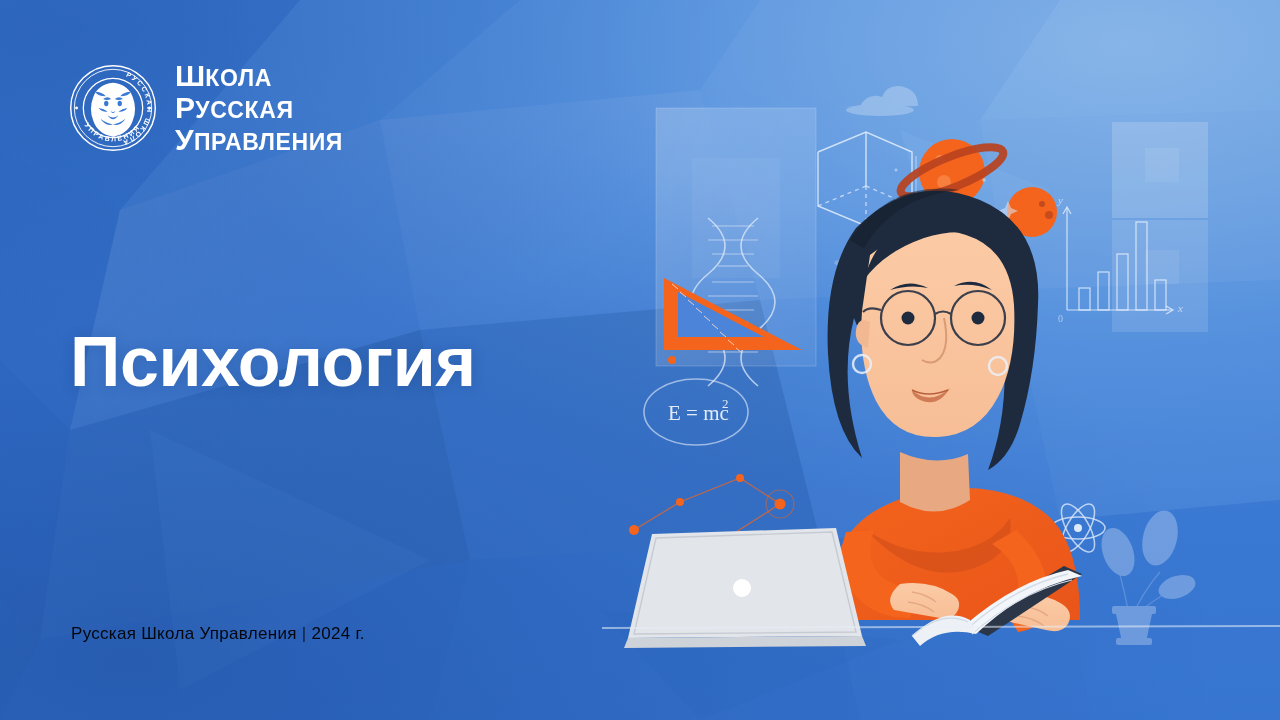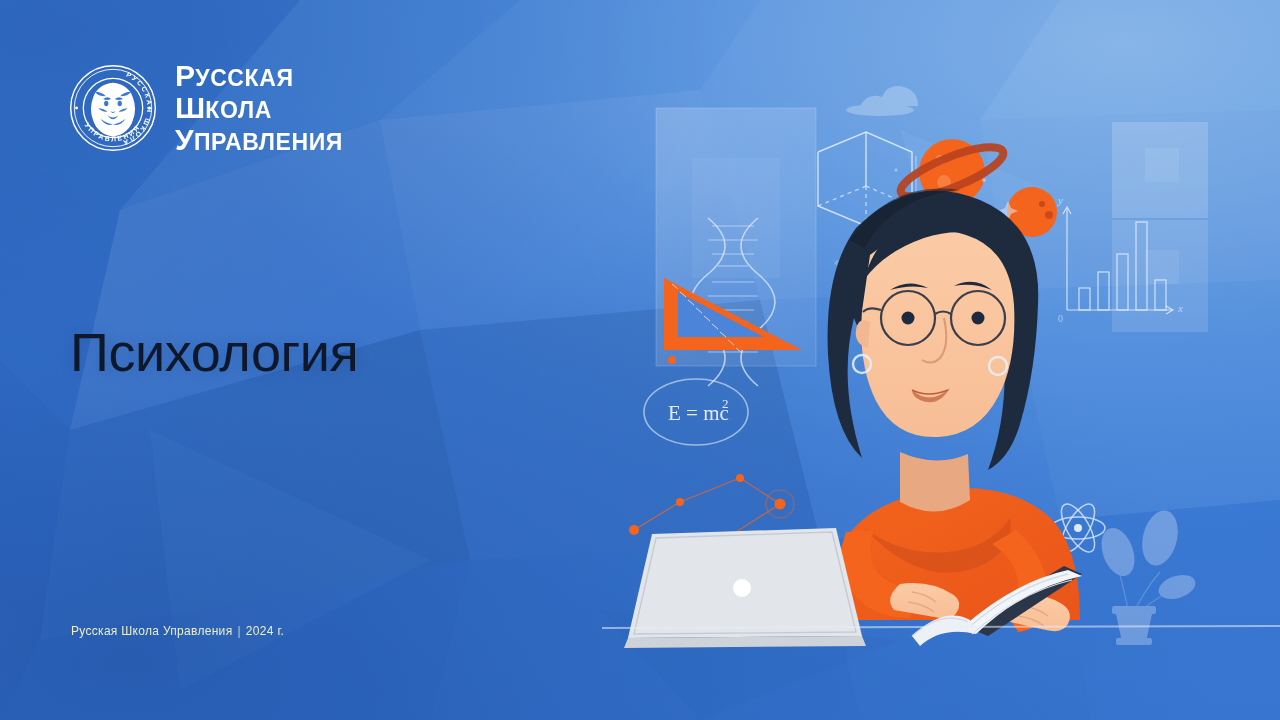--- a/index.html
+++ b/index.html
@@ -57,36 +57,36 @@
   }
   .logo-line .cap { font-size: 30px; }
   .logo-line .rest { font-size: 23px; font-variant: small-caps; letter-spacing: .6px; }
 
   
   .headline {
     position: absolute;
     left: 70px;
     top: 318px;
     width: 560px;
-    color: #0f172a;
-    font-size: 54px;
-    font-weight: 400;
+    color: #ffffff;
+    font-size: 70px;
+    font-weight: 700;
     line-height: 1.28;
     letter-spacing: -0.4px;
     text-shadow: 0 2px 14px rgba(16,48,104,0.22);
   }
   .headline .l2 { display: block; }
 
   
   .footer {
     position: absolute;
     left: 71px;
     top: 624px;
-    color: #fef9c3;
-    font-size: 12px;
+    color: #000000;
+    font-size: 17px;
     letter-spacing: .3px;
     opacity: .93;
     font-weight: 400;
     white-space: nowrap;
   }
   .footer .sep { opacity: .75; padding: 0 5px; }
 
   
   .illus {
     position: absolute;
@@ -409,22 +409,22 @@
         <path d="M44,58 q6,5 12,0 q-6,9 -12,0 Z"></path>
         <path d="M34,50 q6,1 10,4 q-6,1 -10,-4 Z"></path>
         <path d="M66,50 q-6,1 -10,4 q6,1 10,-4 Z"></path>
         <path d="M36,62 q8,6 14,6 q-8,3 -14,-6 Z"></path>
         <path d="M64,62 q-8,6 -14,6 q8,3 14,-6 Z"></path>
         <path d="M30,32 q8,0 12,5 q-9,0 -12,-5 Z"></path>
         <path d="M70,32 q-8,0 -12,5 q9,0 12,-5 Z"></path>
       </g>
     </svg>
     <div class="logo-words">
+      <div class="logo-line"><span class="cap">Ш</span><span class="rest">КОЛА</span></div>
       <div class="logo-line"><span class="cap">Р</span><span class="rest">УССКАЯ</span></div>
-      <div class="logo-line"><span class="cap">Ш</span><span class="rest">КОЛА</span></div>
       <div class="logo-line"><span class="cap">У</span><span class="rest">ПРАВЛЕНИЯ</span></div>
     </div>
   </div>
 
   <div class="headline">
     <span>Психология</span>
   </div>
 
   <div class="footer">
     <span>Русская Школа Управления</span><span class="sep">|</span><span>2024 г.</span>

